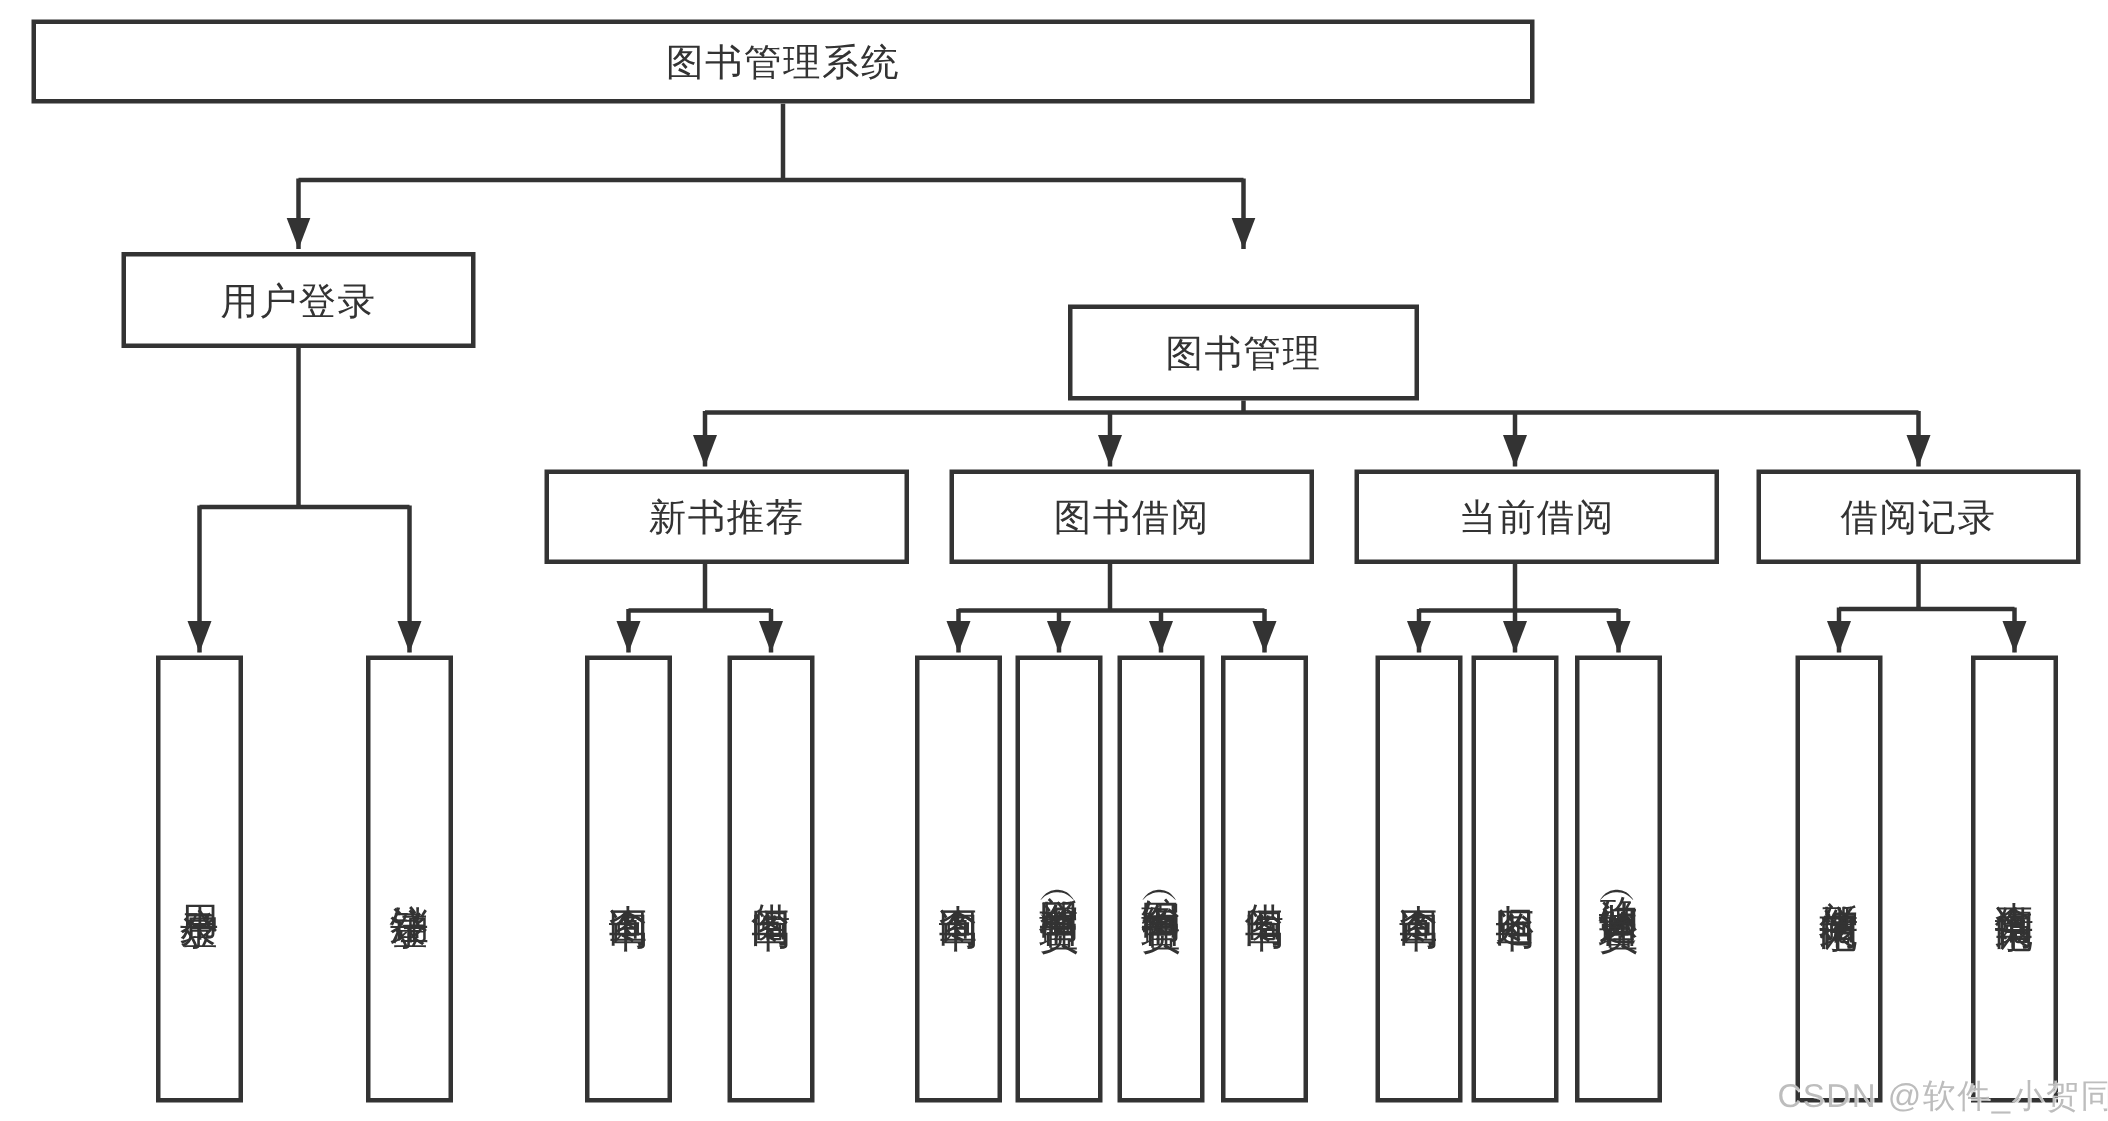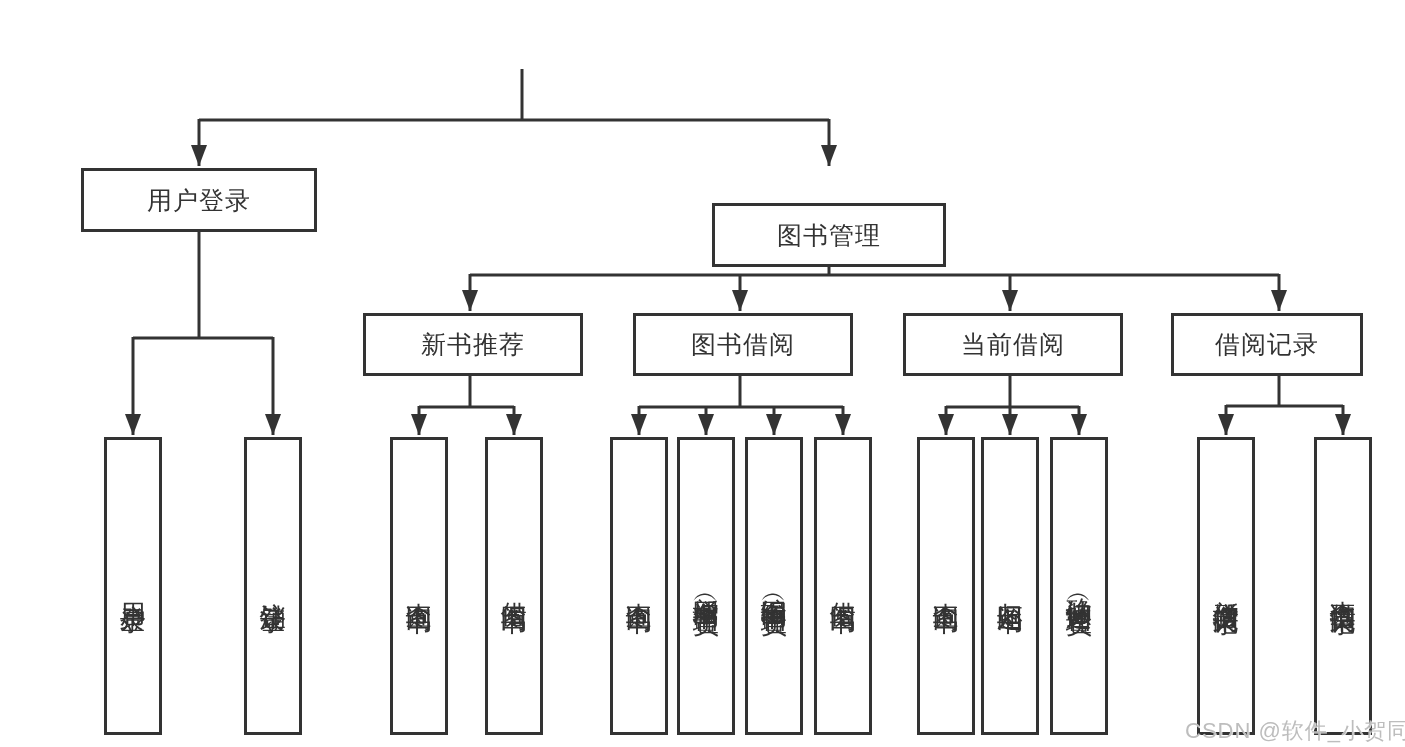--- a/index.html
+++ b/index.html
@@ -38,21 +38,21 @@
     writing-mode: vertical-rl;
     text-orientation: mixed;
     font-size: 26px;
     letter-spacing: 2px;
     line-height: 1.1;
     white-space: normal;
   }
   .root-box   { left: 21px;  top: 13px;  width: 1002px; height: 56px; }
   .lvl2-a     { left: 81px;  top: 168px; width: 236px;  height: 64px; }
   .lvl2-b     { left: 712px; top: 168px; width: 234px;  height: 64px; margin-top: 35px; }
-  .lvl3       { top: 313px;  height: 63px; width: 220px; }
+  .lvl3       { top: 313px;  height: 63px; width: 243px; }
   .leaf       { top: 437px;  height: 298px; width: 58px; }
   .watermark {
     position: absolute;
     left: 1185px;
     top: 716px;
     z-index: 3;
     font-size: 22px;
     color: #bdbdbd;
     text-shadow: 1px 1px 0 rgba(255,255,255,0.8);
     white-space: nowrap;
@@ -107,38 +107,41 @@
       <path d="M1010,406 V435" marker-end="url(#ah)"></path>
       <path d="M1079,406 V435" marker-end="url(#ah)"></path>
 
       <path d="M1279,376 V406"></path>
       <path d="M1226,406 H1343"></path>
       <path d="M1226,405 V435" marker-end="url(#ah)"></path>
       <path d="M1343,405 V435" marker-end="url(#ah)"></path>
     </g>
   </svg>
 
+  <div class="box root-box">
+    <span class="lbl">图书管理系统</span>
+  </div>
 
   <div class="box lvl2-a">
     <span class="lbl">用户登录</span>
   </div>
   <div class="box lvl2-b">
     <span class="lbl">图书管理</span>
   </div>
 
   <div class="box lvl3" style="left:363px">
     <span class="lbl">新书推荐</span>
   </div>
   <div class="box lvl3" style="left:903px">
     <span class="lbl">当前借阅</span>
   </div>
   <div class="box lvl3" style="left:633px">
     <span class="lbl">图书借阅</span>
   </div>
-  <div class="box lvl3" style="left:1171px;width:192px">
+  <div class="box lvl3" style="left:1171px;width:216px">
     <span class="lbl">借阅记录</span>
   </div>
 
   <div class="box leaf" style="left:104px">
     <span class="lbl">用户登录</span>
   </div>
   <div class="box leaf" style="left:244px">
     <span class="lbl">注销登录</span>
   </div>
 

